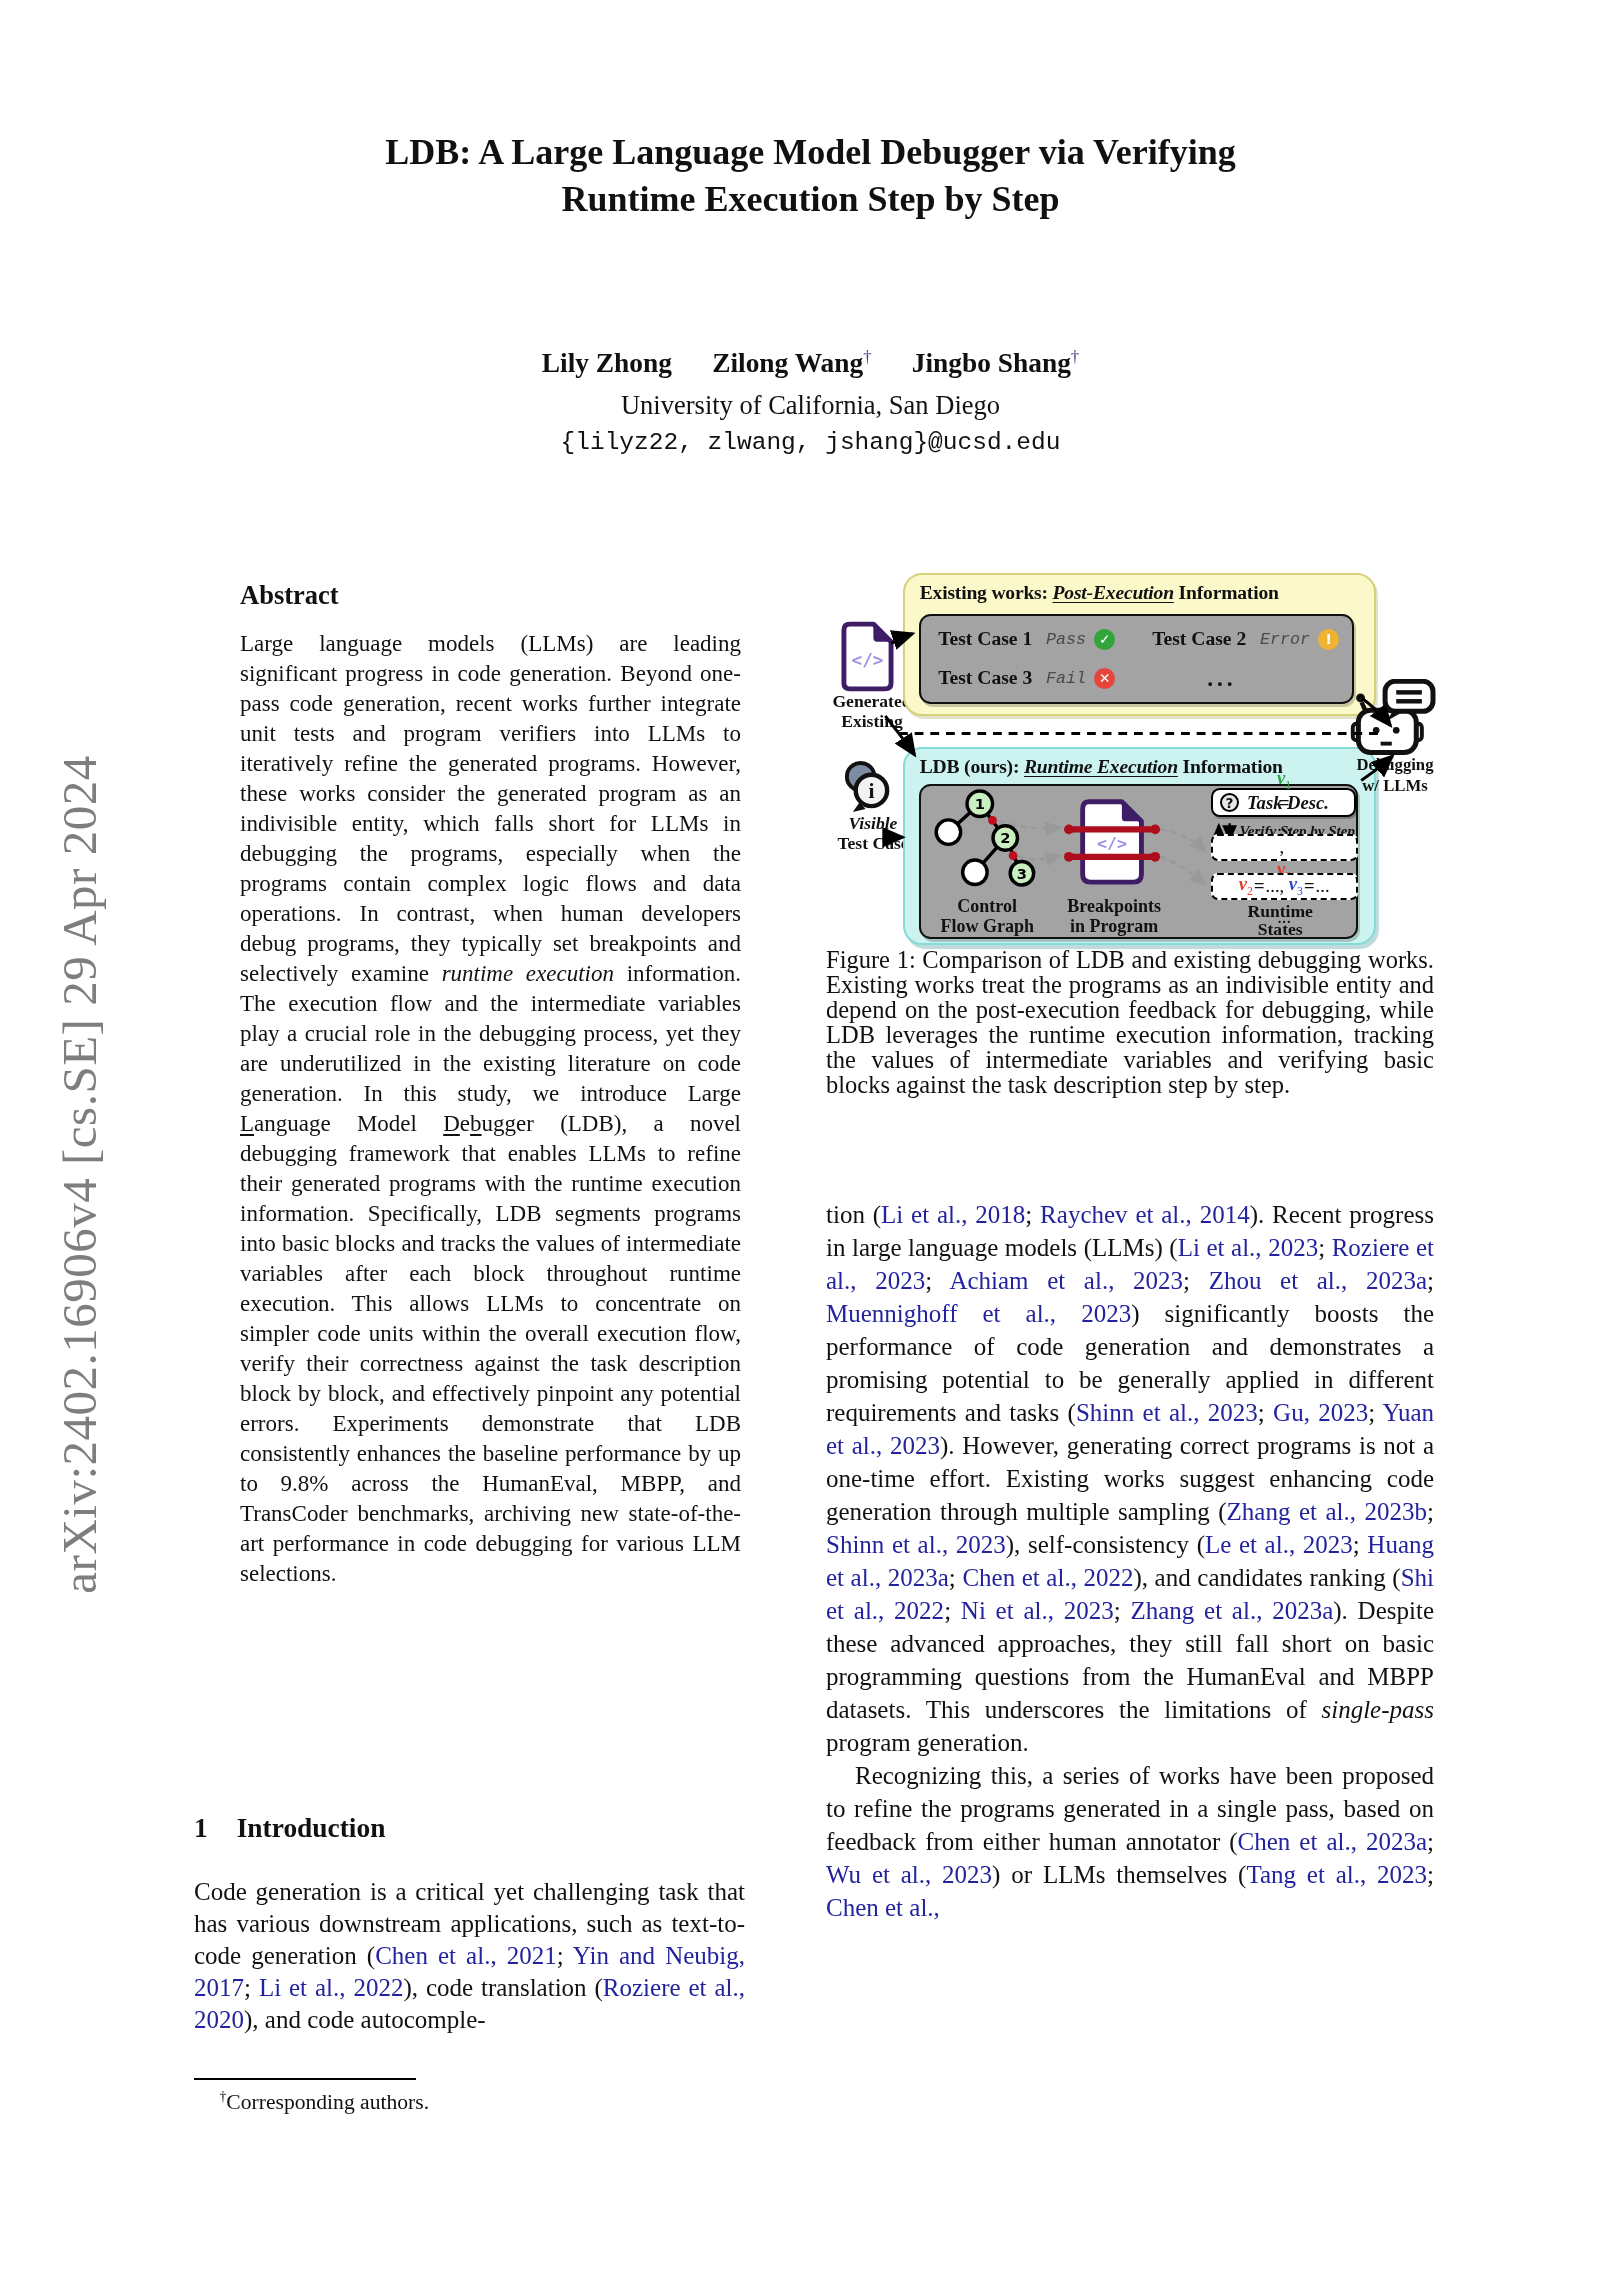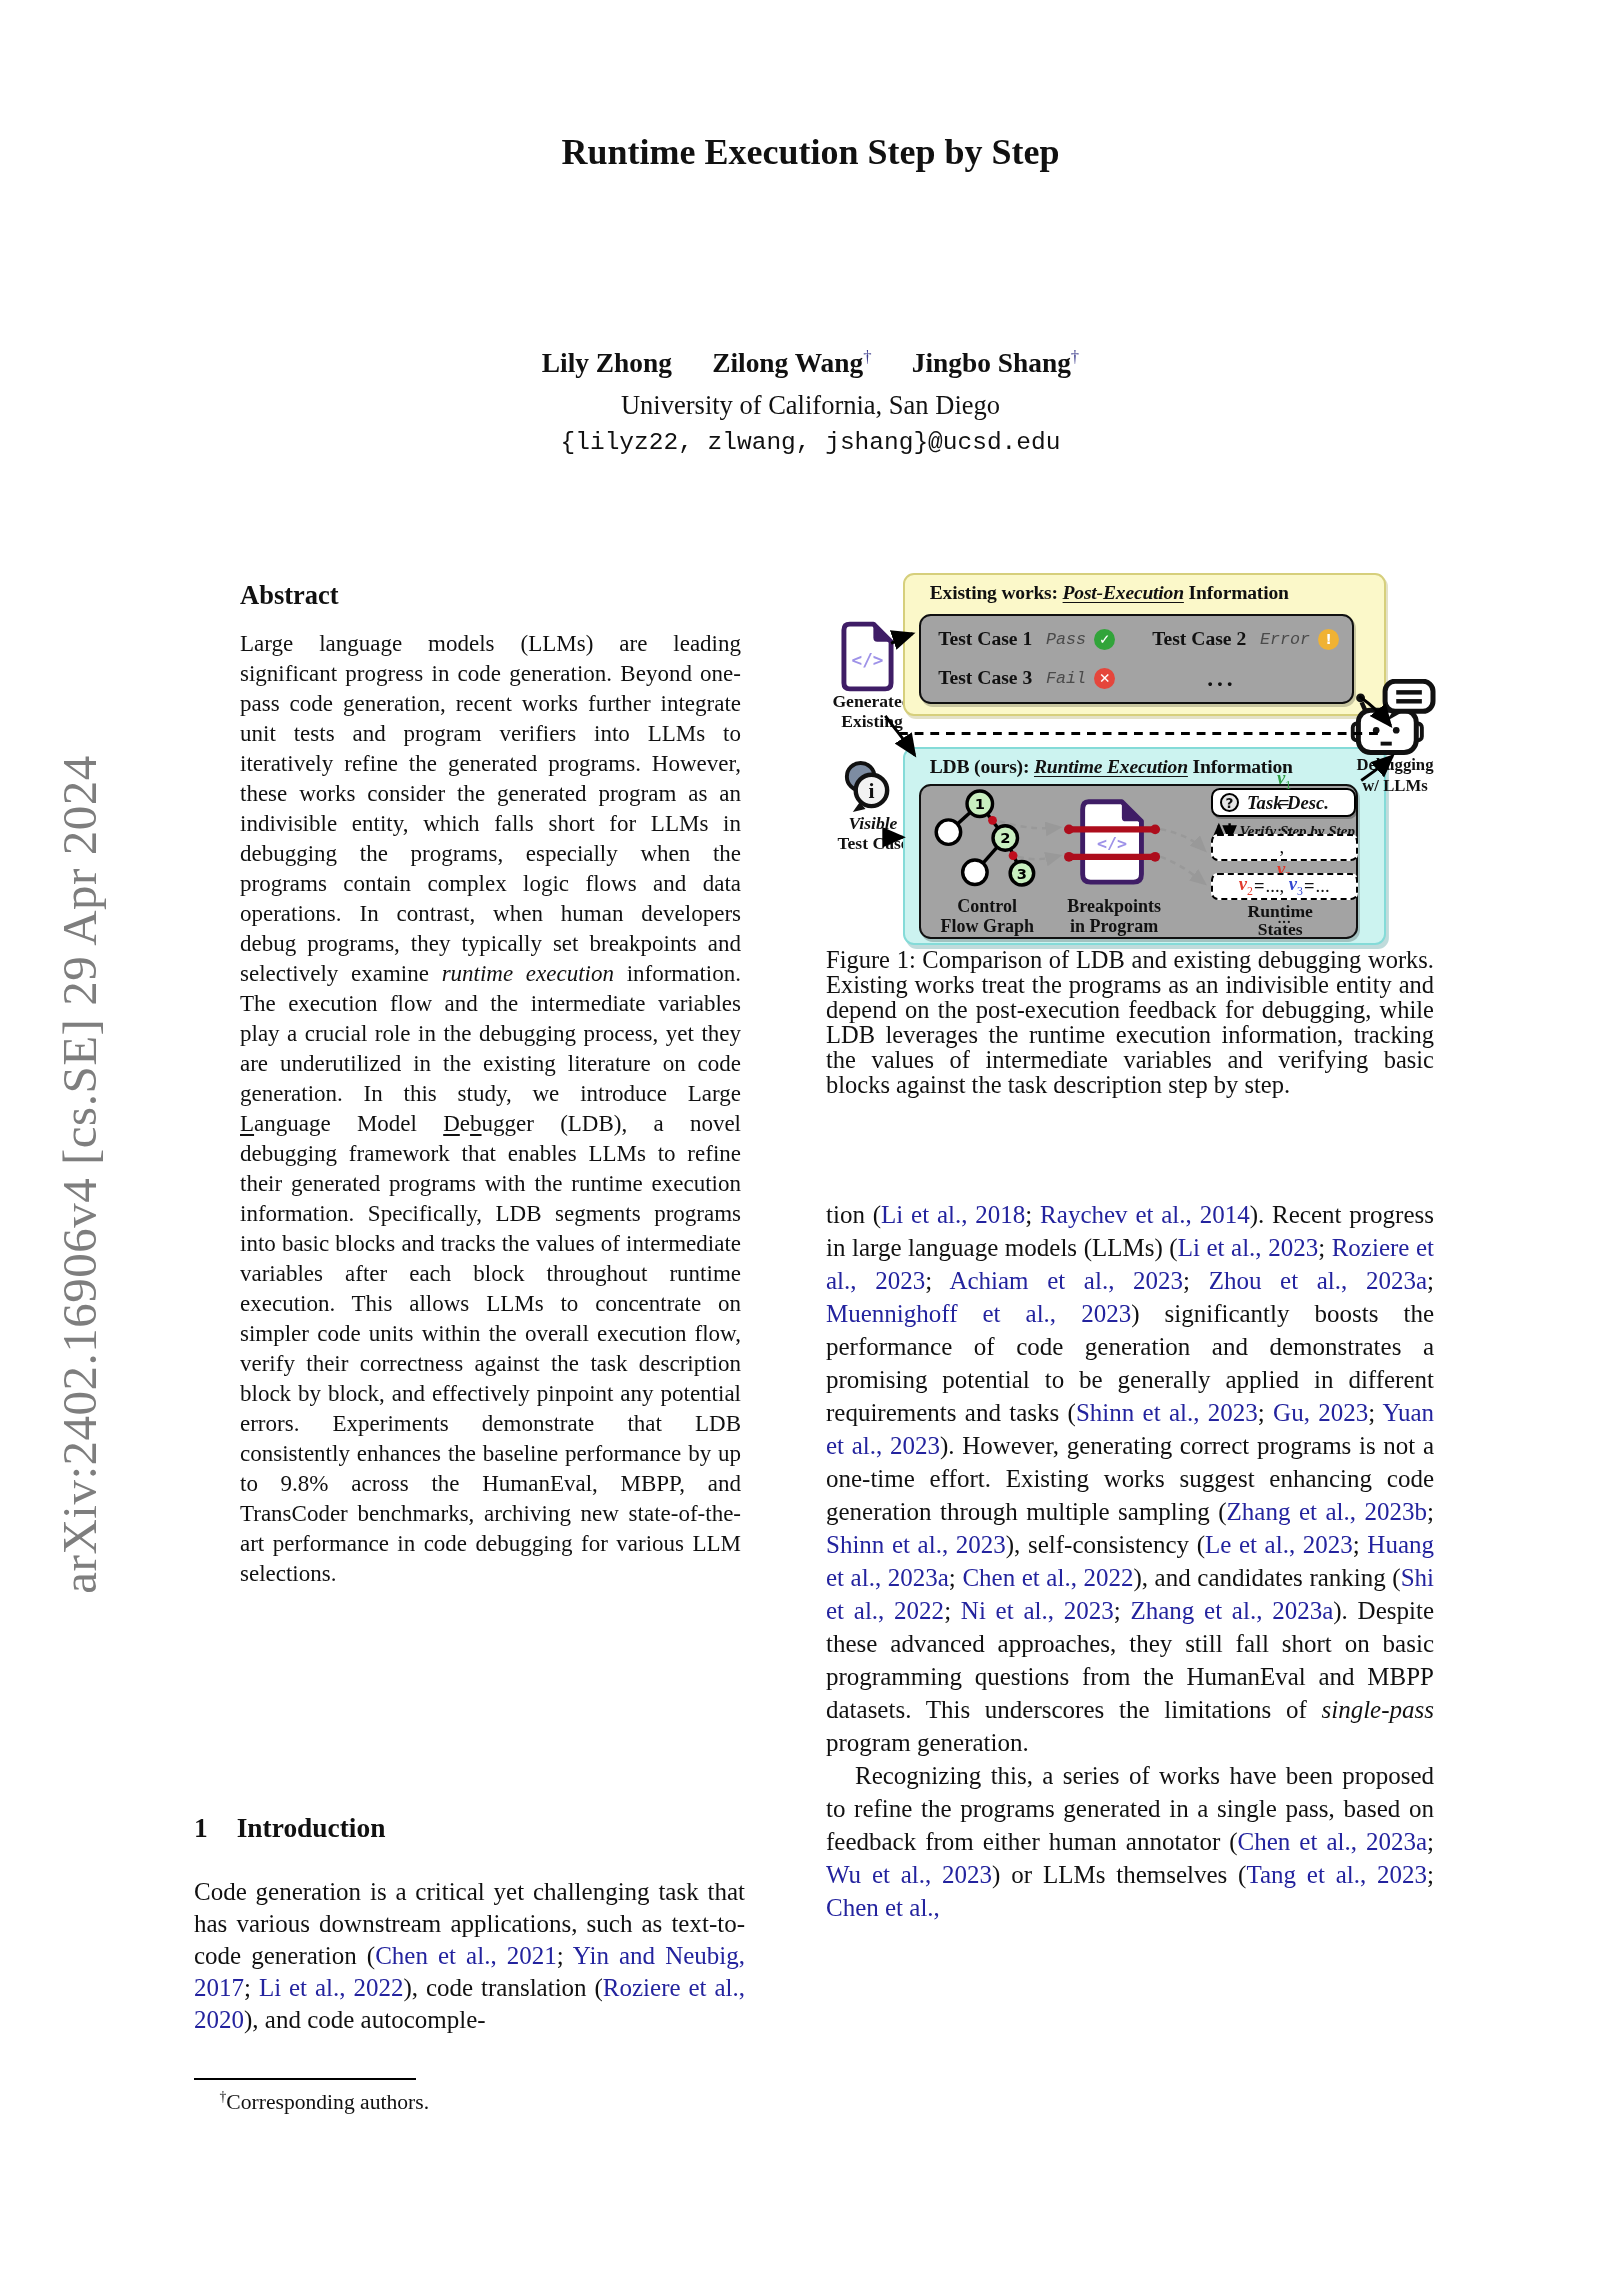--- a/index.html
+++ b/index.html
@@ -42,21 +42,21 @@
                font-size:25px; line-height:33px; text-align:justify; }
   .rcol-body p { margin:0; }
   .rcol-body p.p2 { text-indent:29px; }
 
   .cite { color:#23239e; }
   .it { font-style:italic; }
   .ul { text-decoration:underline; text-underline-offset:2.9px; }
 
   
   .figure { position:absolute; left:828px; top:567px; width:613px; height:378px; font-family:"Liberation Serif",serif; }
-  .panel { position:absolute; border-radius:11px;padding-left:10px; }
+  .panel { position:absolute; border-radius:19px; }
   .panel.yellow { left:75px; top:5.9px; width:469px; height:139px; background:#fbf8c9;
                   border:2px solid #d6cf7c; box-shadow:2px 2.9px 0 rgba(175,168,95,.35); }
   .panel.cyan { left:75px; top:180px; width:469px; height:194px; background:#ccf3f0;
                 border:2px solid #84dbd8; box-shadow:2.9px 3.9px 0 rgba(95,165,165,.4); }
   .panel-header { font-size:19.6px; font-weight:bold; padding:6.9px 0 0 14.7px; letter-spacing:-0.2px; }
   .emph-ul { font-style:italic; text-decoration:underline; text-underline-offset:2.9px; }
   .inner-box { position:absolute; background:#a3a3a3; border:2.9px solid #101010; border-radius:11.8px;
                box-shadow:2px 2.9px 0 rgba(0,0,0,.2); }
   .tests-box { left:13.7px; top:39px; width:435px; height:90px; display:grid;
                grid-template-columns:214px 1fr; grid-template-rows:1fr 1fr;
@@ -106,20 +106,21 @@
   .fig-arrows { position:absolute; left:0; top:0; width:613px; height:378px; pointer-events:none; }
 </style>
 </head>
 <body>
 
 <div class="page">
 
   <div class="arxiv">arXiv:2402.16906v4  [cs.SE]  29 Apr 2024</div>
 
   <div class="title">
+    <div>LDB: A Large Language Model Debugger via Verifying</div>
     <div>Runtime Execution Step by Step</div>
   </div>
 
   <div class="authors">
     <span class="author"><span>Lily Zhong</span><sup></sup></span>
     <span class="author"><span>Zilong Wang</span><sup>†</sup></span>
     <span class="author"><span>Jingbo Shang</span><sup>†</sup></span>
   </div>
   <div class="affiliation">University of California, San Diego</div>
   <div class="email">{lilyz22, zlwang, jshang}@ucsd.edu</div>

